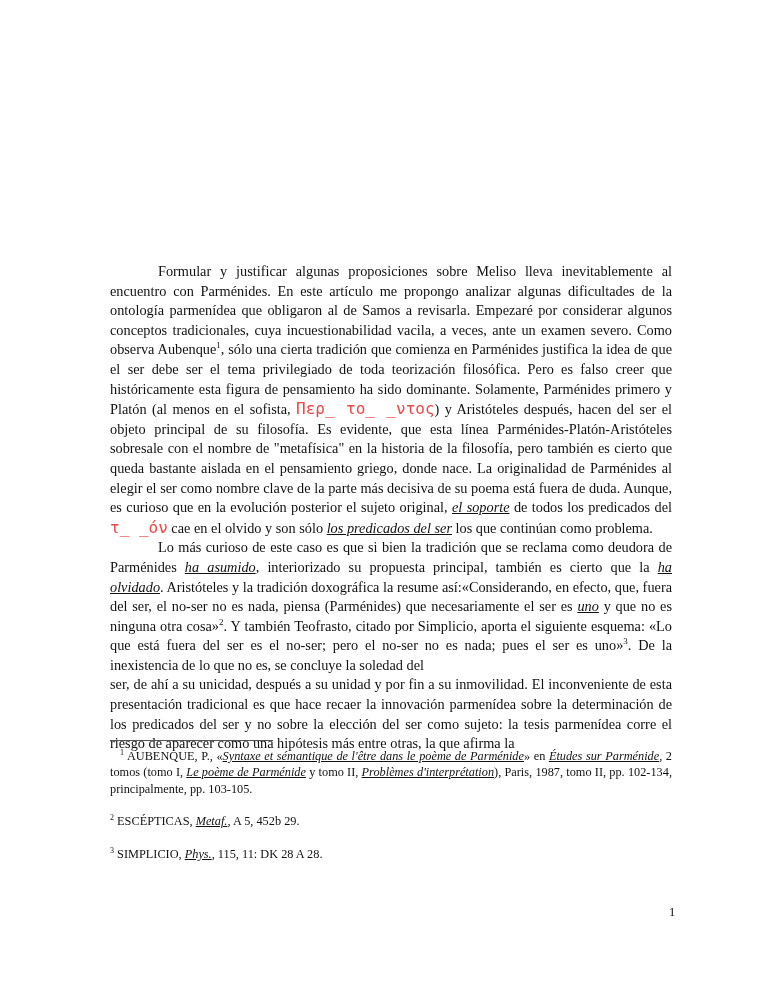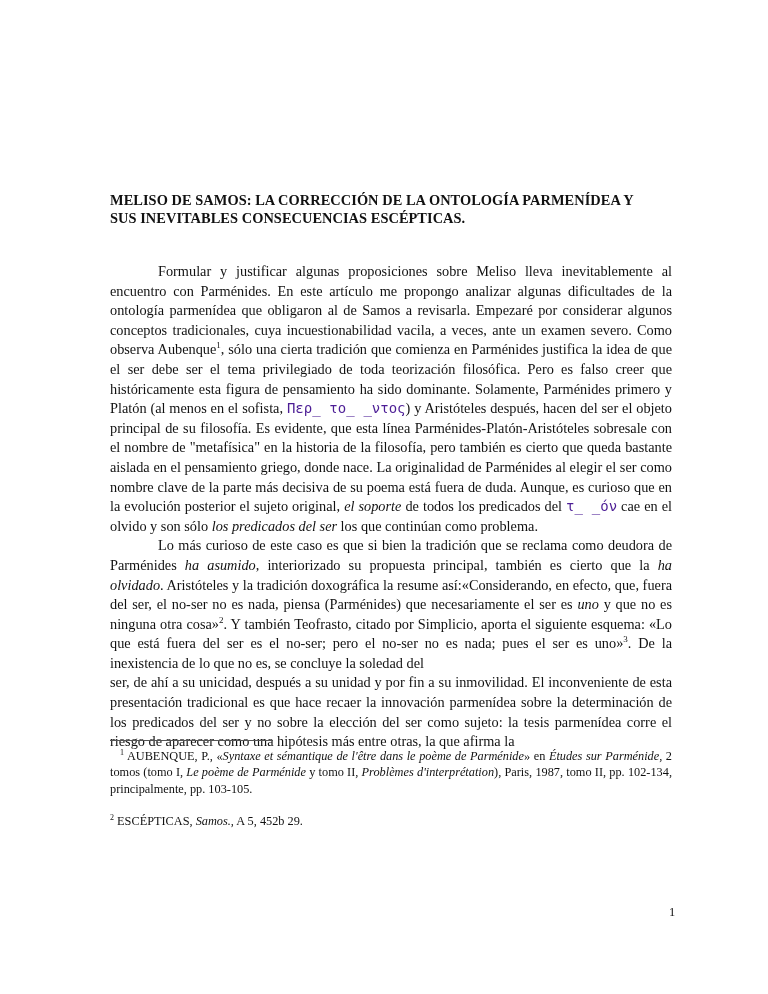--- a/index.html
+++ b/index.html
@@ -11,59 +11,56 @@
     .title {
       position: absolute; left: 110px; top: 191px; width: 560px;
       font-weight: bold; font-size: 14.4px; line-height: 18px; letter-spacing: 0.05px;
     }
     .body-text {
       position: absolute; left: 110px; top: 262px; width: 562px;
       font-size: 14.3px; line-height: 19.6px; text-align: justify;
     }
     .body-text p { margin: 0; text-indent: 0; }
     .body-text p.indent { text-indent: 48px; }
-    .greek { font-family: "DejaVu Sans Mono", monospace; color: #4c1d95; font-size: 14px; }
+    .greek { font-family: "DejaVu Sans Mono", monospace; color: #ef4444; font-size: 16px; }
     sup { font-size: 9px; line-height: 0; vertical-align: super; }
-    em { font-style: italic; }
+    em { font-style: italic; text-decoration: underline; }
     .fn-rule {
       position: absolute; left: 110px; top: 740px; width: 163px; height: 0;
       border-top: 1px solid #555;
     }
     .footnotes {
       position: absolute; left: 110px; top: 748px; width: 562px;
       font-size: 12.3px; line-height: 16.4px; text-align: justify;
     }
     .footnotes .fn { margin: 0 0 16px 0; }
     .footnotes .fn.first { text-indent: 10px; margin-bottom: 16px; }
     .footnotes .fn sup { font-size: 8px; }
     .page-number {
       position: absolute; left: 669px; top: 905px; font-size: 12.5px;
     }
   </style>
 </head>
 <body>
 
 <div class="page">
 
-  <div class="title">
-    <div>MELISO DE SAMOS: LA CORRECCIÓN DE LA ONTOLOGÍA PARMENÍDEA Y</div>
-    <div>SUS INEVITABLES CONSECUENCIAS ESCÉPTICAS.</div>
-  </div>
 
   <div class="body-text">
     <p class="indent"><span>Formular y justificar algunas proposiciones sobre Meliso lleva inevitablemente al encuentro con Parménides. En este artículo me propongo analizar algunas dificultades de la ontología parmenídea que obligaron al de Samos a revisarla. Empezaré por considerar algunos conceptos tradicionales, cuya incuestionabilidad vacila, a veces, ante un examen severo. Como observa Aubenque</span><sup>1</sup><span>, sólo una cierta tradición que comienza en Parménides justifica la idea de que el ser debe ser el tema privilegiado de toda teorización filosófica. Pero es falso creer que históricamente esta figura de pensamiento ha sido dominante. Solamente, Parménides primero y Platón (al menos en el sofista, </span><span class="greek">Περ_ το_ _ντος</span><span>) y Aristóteles después, hacen del ser el objeto principal de su filosofía. Es evidente, que esta línea Parménides-Platón-Aristóteles sobresale con el nombre de "metafísica" en la historia de la filosofía, pero también es cierto que queda bastante aislada en el pensamiento griego, donde nace. La originalidad de Parménides al elegir el ser como nombre clave de la parte más decisiva de su poema está fuera de duda. Aunque, es curioso que en la evolución posterior el sujeto original, </span><em>el soporte</em><span> de todos los predicados del </span><span class="greek">τ_ _όν</span><span> cae en el olvido y son sólo </span><em>los predicados del ser</em><span> los que continúan como problema.</span></p>
 
     <p class="indent" style="text-align-last:left;"><span>Lo más curioso de este caso es que si bien la tradición que se reclama como deudora de Parménides </span><em>ha asumido</em><span>, interiorizado su propuesta principal, también es cierto que la </span><em>ha olvidado</em><span>. Aristóteles y la tradición doxográfica la resume así:«Considerando, en efecto, que, fuera del ser, el no-ser no es nada, piensa (Parménides) que necesariamente el ser es </span><em>uno</em><span> y que no es ninguna otra cosa»</span><sup>2</sup><span>. Y también Teofrasto, citado por Simplicio, aporta el siguiente esquema: «Lo que está fuera del ser es el no-ser; pero el no-ser no es nada; pues el ser es uno»</span><sup>3</sup><span>. De la inexistencia de lo que no es, se concluye la soledad del</span></p>
 
     <p>ser, de ahí a su unicidad, después a su unidad y por fin a su inmovilidad. El inconveniente de esta presentación tradicional es que hace recaer la innovación parmenídea sobre la determinación de los predicados del ser y no sobre la elección del ser como sujeto: la tesis parmenídea corre el riesgo de aparecer como una hipótesis más entre otras, la que afirma la</p>
   </div>
 
   <div class="fn-rule"></div>
 
   <div class="footnotes">
     <p class="fn first"><sup>1</sup><span> AUBENQUE, P., «</span><em>Syntaxe et sémantique de l'être dans le poème de Parménide</em><span>» en </span><em>Études sur Parménide</em><span>, 2 tomos (tomo I, </span><em>Le poème de Parménide</em><span> y tomo II, </span><em>Problèmes d'interprétation</em><span>), Paris, 1987, tomo II, pp. 102-134, principalmente, pp. 103-105.</span></p>
 
-    <p class="fn"><sup>2</sup><span> ESCÉPTICAS, </span><em>Samos.</em><span>, A 5, 452b 29.</span></p>
+    <p class="fn"><sup>2</sup><span> ESCÉPTICAS, </span><em>Metaf.</em><span>, A 5, 452b 29.</span></p>
 
+    <p class="fn"><sup>3</sup><span> SIMPLICIO, </span><em>Phys.</em><span>, 115, 11: DK 28 A 28.</span></p>
   </div>
 
   <div class="page-number">1</div>
 </div>
 
 </body></html>

